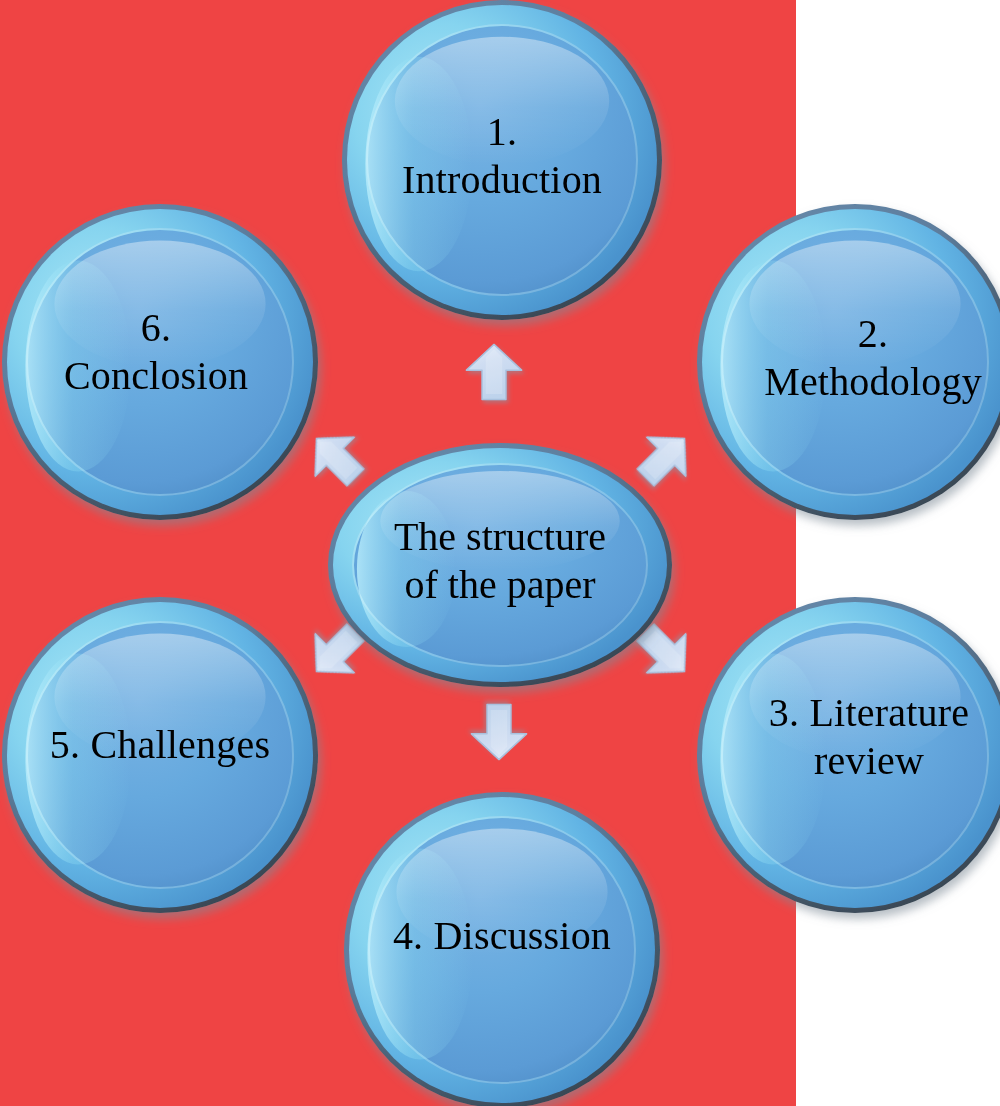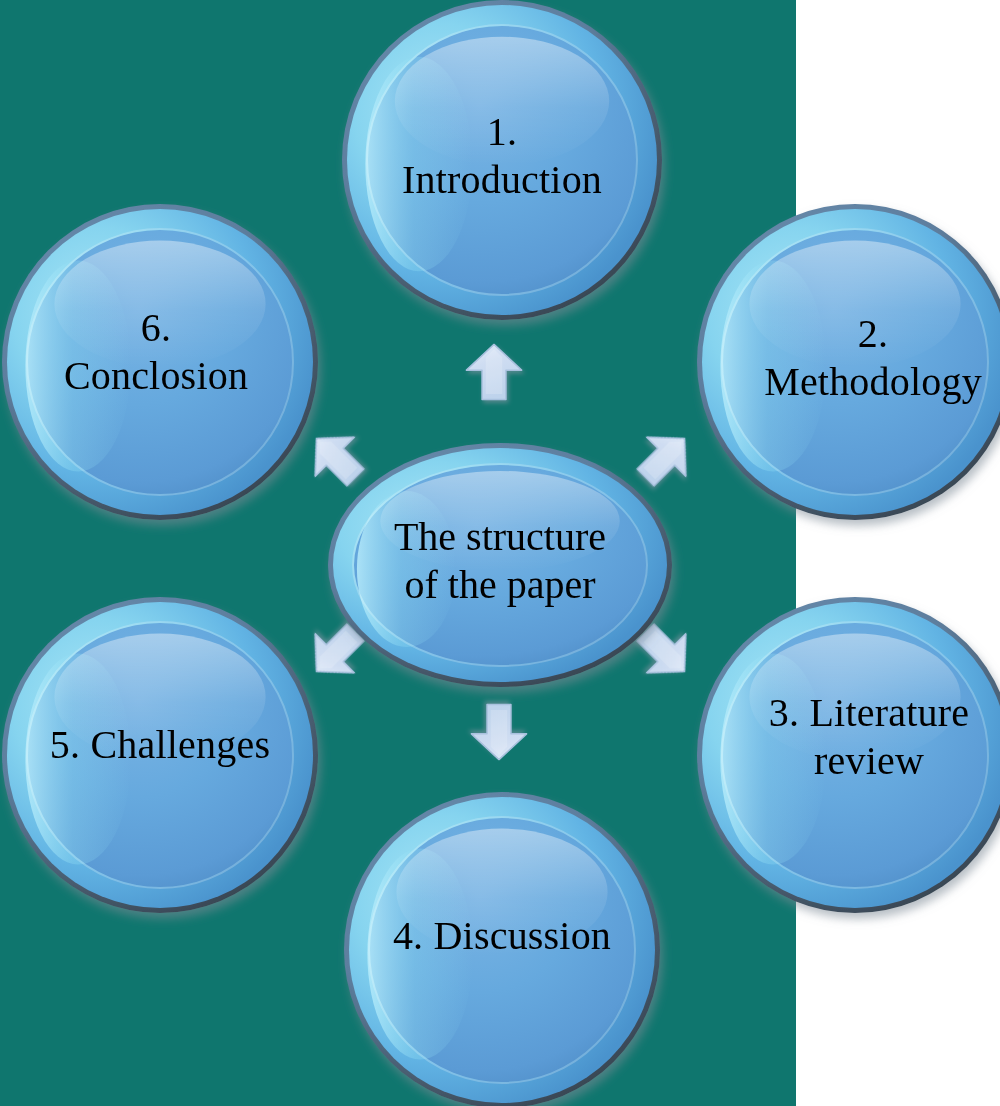--- a/index.html
+++ b/index.html
@@ -11,21 +11,21 @@
   body {
     width: 1000px;
     height: 1106px;
     overflow: hidden;
     font-family: "Liberation Serif", "DejaVu Serif", serif;
   }
   #diagram-root {
     position: relative;
     width: 796px;
     height: 1106px;
-    background: #0f766e;
+    background: #ef4444;
   }
   svg.stage {
     display: block;
     width: 1000px;
     height: 1106px;
   }
   .node-label {
     font-family: "Liberation Serif", "DejaVu Serif", serif;
     fill: #000000;
     text-anchor: middle;

